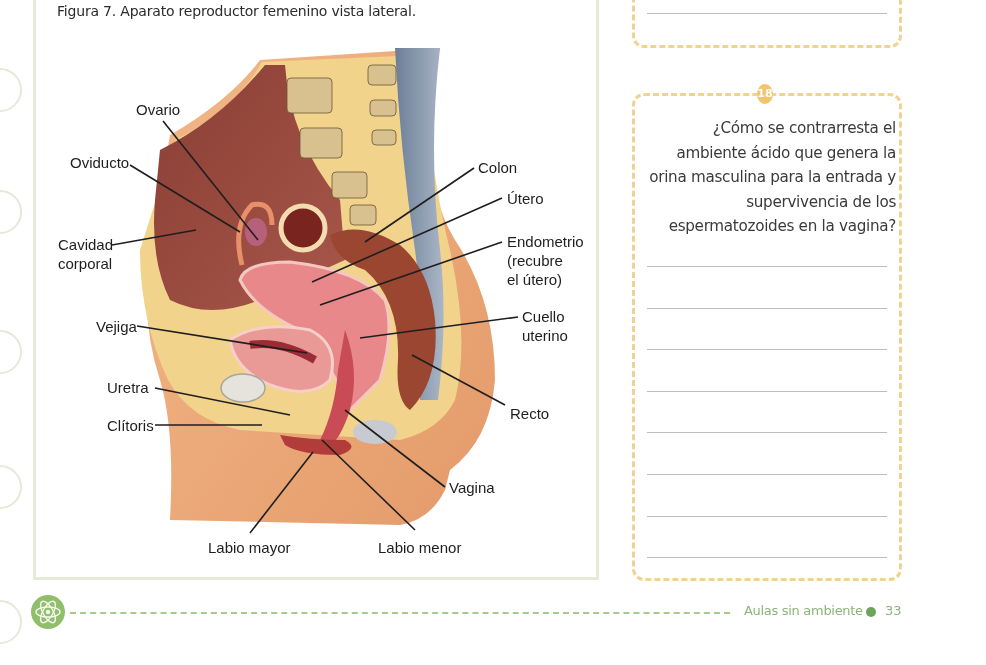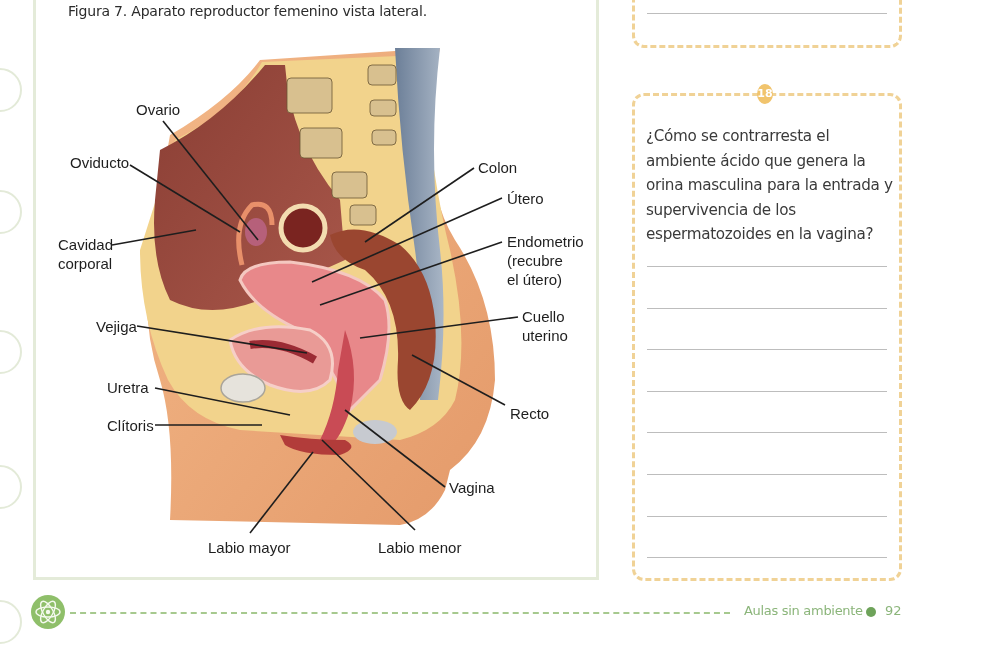--- a/index.html
+++ b/index.html
@@ -1,26 +1,26 @@
 <!DOCTYPE html>
 <html><head>
 <meta charset="utf-8">
 <style>
   html, body { margin:0; padding:0; background:#ffffff; }
   body { width:986px; height:665px; position:relative; overflow:hidden; font-family:"Liberation Sans", sans-serif; }
   .binder-ring { position:absolute; left:-22px; width:44px; height:44px; border:2px solid #e3ead8; border-radius:50%; box-sizing:border-box; }
   .figure-frame { position:absolute; left:33px; top:-4px; width:566px; height:584px; border:3px solid #e4ebd9; border-top:none; box-sizing:border-box; background:#fff; }
-  .caption { position:absolute; left:57px; top:3px; font-size:14px; color:#2b2b2b; font-family:"DejaVu Sans", sans-serif; letter-spacing:-0.2px;margin-left:11px; }
+  .caption { position:absolute; left:57px; top:3px; font-size:14px; color:#2b2b2b; font-family:"DejaVu Sans", sans-serif; letter-spacing:-0.2px; }
   .diagram { position:absolute; left:36px; top:30px; width:560px; height:550px; }
   .label { font-family:"Liberation Sans", sans-serif; font-size:15px; fill:#1e1e1e; font-stretch:condensed; }
   .box { position:absolute; border:3px dashed #f0d296; border-radius:12px; box-sizing:border-box; }
   .box-top { left:632px; top:-20px; width:270px; height:68px; }
   .box-q { left:632px; top:93px; width:270px; height:488px; }
   .qnum { position:absolute; left:757px; top:84px; width:16px; height:20px; border-radius:50%; background:#f1c46d; color:#fff; font-size:11px; font-weight:bold; text-align:center; line-height:20px; font-family:"DejaVu Sans", sans-serif; }
-  .question { position:absolute; left:646px; top:124px; width:250px; font-family:"DejaVu Sans", sans-serif; font-size:15.2px; line-height:24.5px; color:#3a3a3a; letter-spacing:-0.3px; }
+  .question { position:absolute; left:646px; top:116px; width:250px; font-family:"DejaVu Sans", sans-serif; font-size:15.2px; line-height:24.5px; color:#3a3a3a; letter-spacing:-0.3px;text-align:right; }
   .answer-line { position:absolute; left:647px; width:240px; height:0; border-top:1.5px solid #bdbdbd; }
   .footer-logo { position:absolute; left:31px; top:595px; width:34px; height:34px; border-radius:50%; background:#8fbf6a; }
   .footer-dash { position:absolute; left:70px; top:612px; width:660px; border-top:2px dashed #a6c98e; }
   .footer-text { position:absolute; left:744px; top:603px; font-family:"DejaVu Sans", sans-serif; font-size:13px; color:#8bb57a; letter-spacing:-0.3px; }
   .footer-dot { position:absolute; left:866px; top:607px; width:10px; height:10px; border-radius:50%; background:#6ea35a; }
   .footer-page { position:absolute; left:885px; top:603px; font-family:"DejaVu Sans", sans-serif; font-size:13px; color:#8bb57a; }
 </style>
 </head>
 <body>
 
@@ -146,13 +146,13 @@
       <ellipse cx="17" cy="17" rx="12" ry="5"></ellipse>
       <ellipse cx="17" cy="17" rx="12" ry="5" transform="rotate(60 17 17)"></ellipse>
       <ellipse cx="17" cy="17" rx="12" ry="5" transform="rotate(-60 17 17)"></ellipse>
     </g>
     <circle cx="17" cy="17" r="2.2" fill="#f4f9ee"></circle>
   </svg>
 </div>
 <div class="footer-dash"></div>
 <div class="footer-text">Aulas sin ambiente</div>
 <div class="footer-dot"></div>
-<div class="footer-page">92</div>
+<div class="footer-page">33</div>
 
 </body></html>

